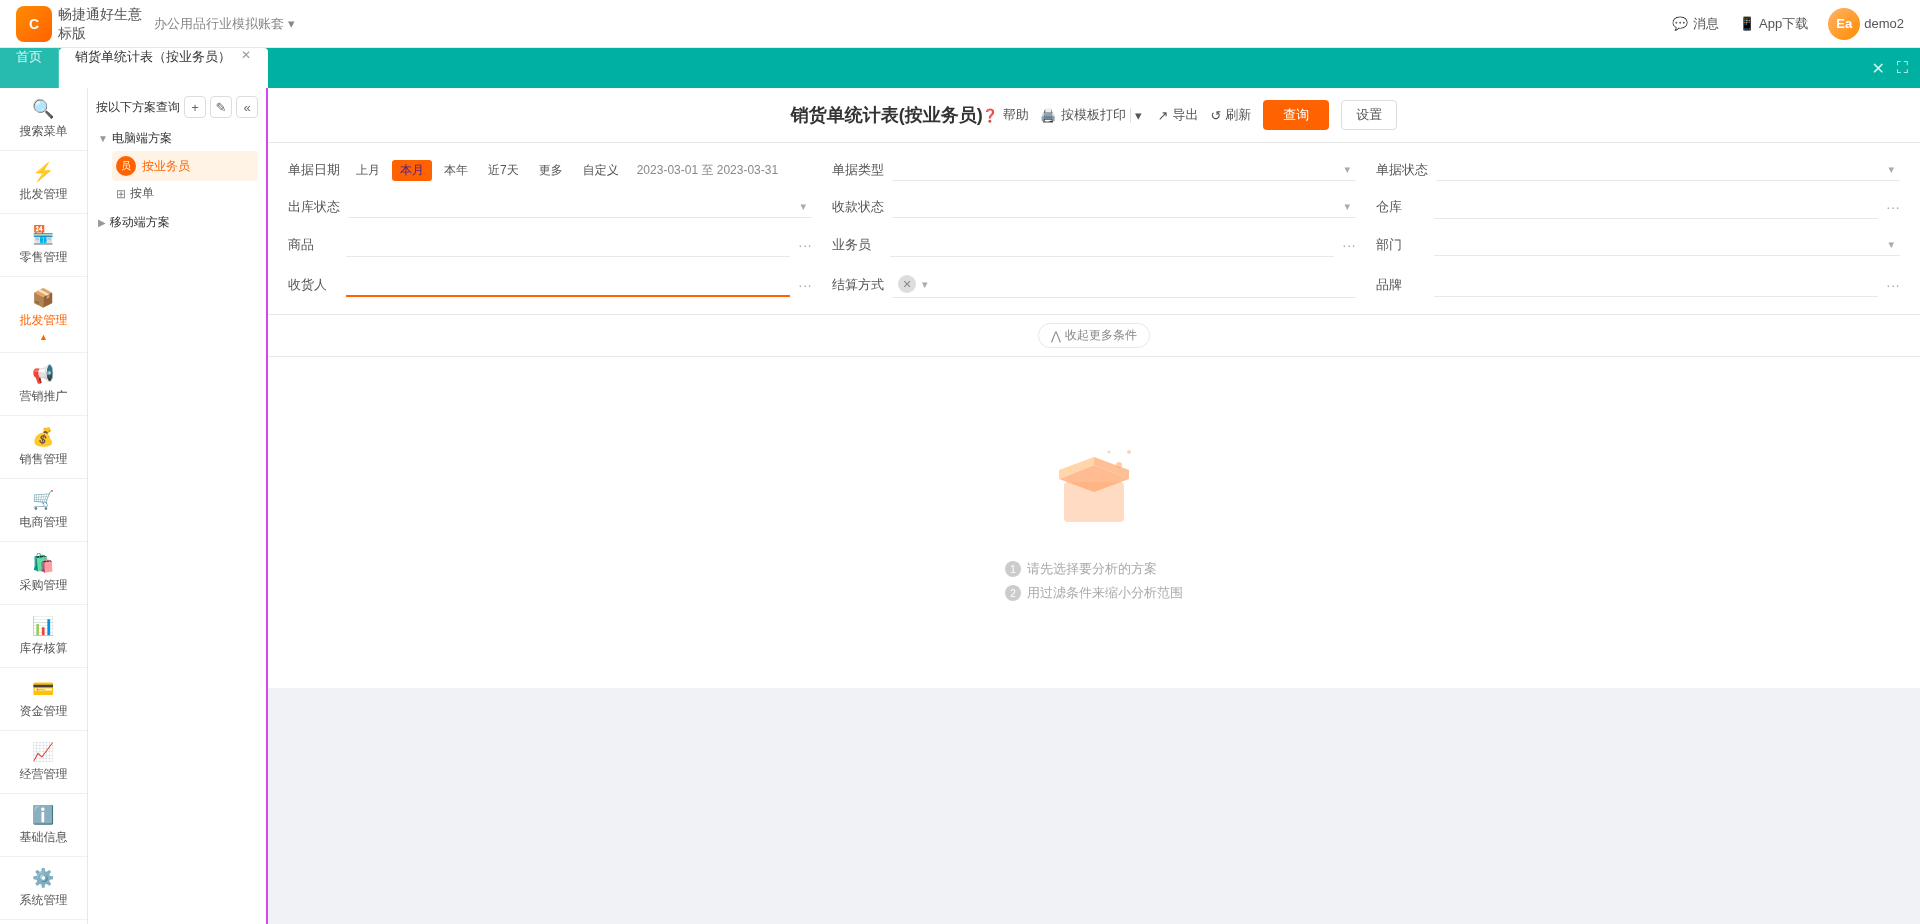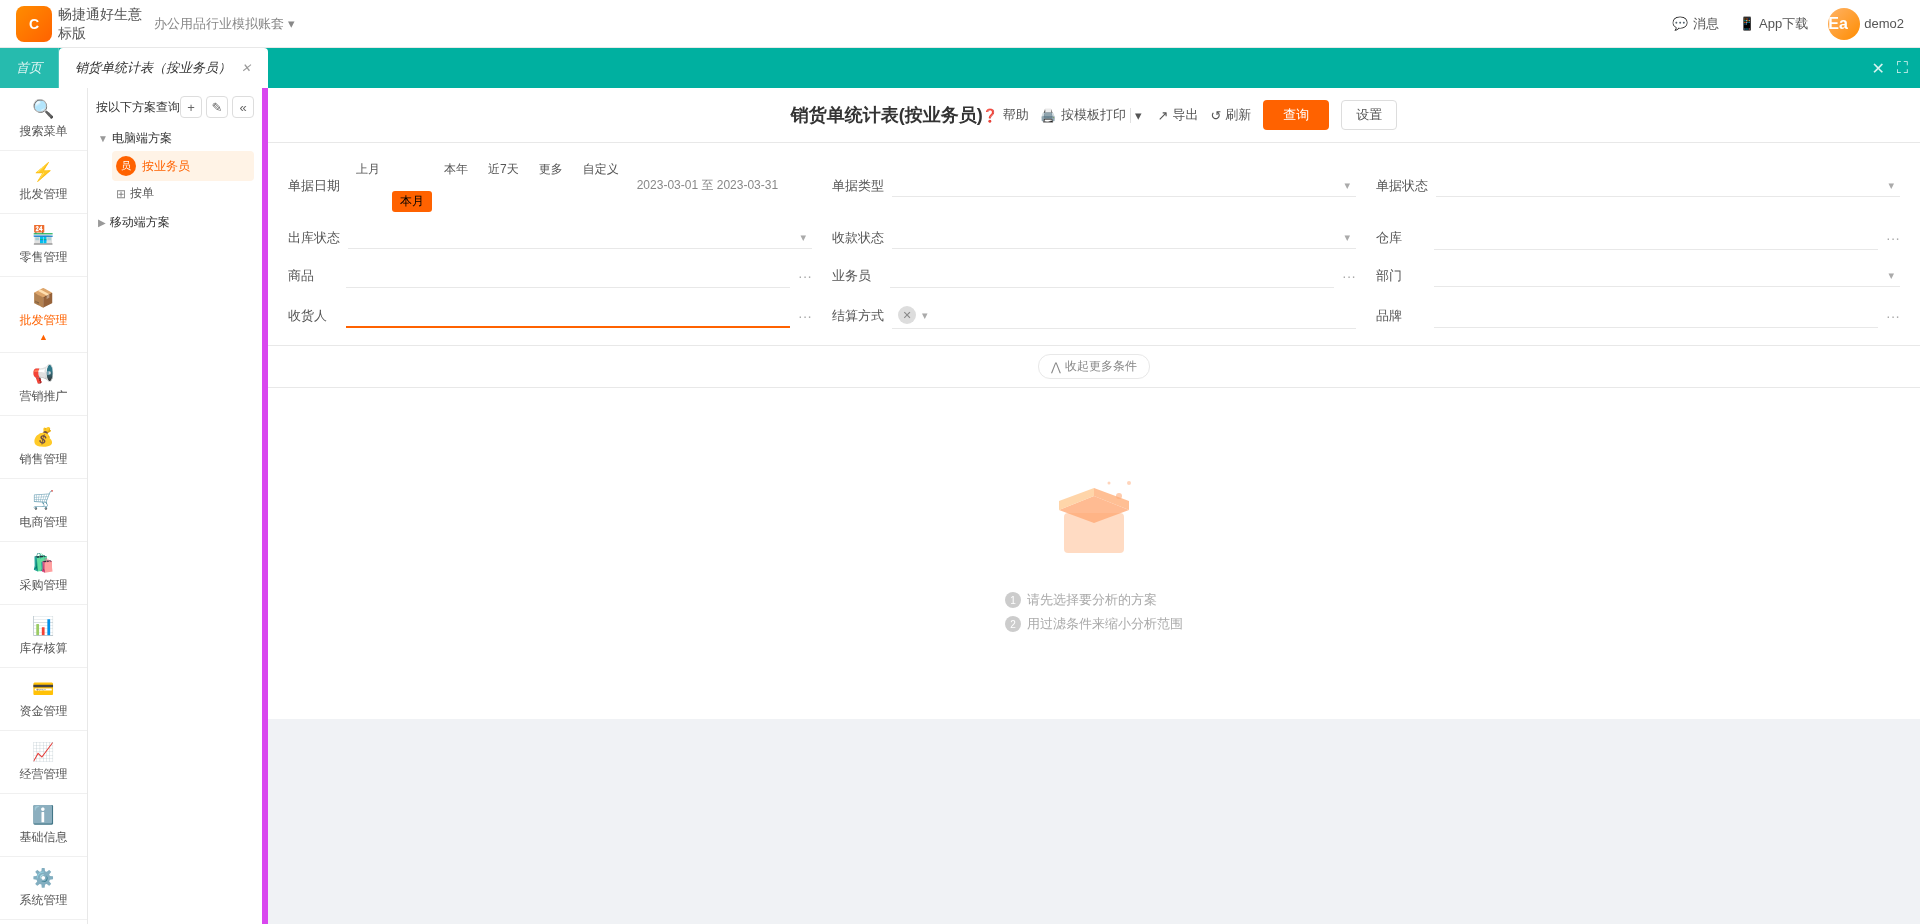--- a/index.html
+++ b/index.html
@@ -26,40 +26,39 @@
       display: flex; align-items: center; justify-content: center;
       color: white; font-weight: bold; font-size: 14px;
     }
     .logo-text { font-size: 14px; color: #555; line-height: 1.3; }
     .breadcrumb-area { display: flex; align-items: center; gap: 4px; color: #888; font-size: 13px; }
     .top-header-right { display: flex; align-items: center; gap: 20px; }
     .header-action { display: flex; align-items: center; gap: 4px; color: #555; cursor: pointer; font-size: 13px; }
     .user-avatar {
       width: 32px; height: 32px; border-radius: 50%;
       background: linear-gradient(135deg, #ffb366, #ff8c00);
-      display: flex; align-items: center; justify-content: flex-start;
-      color: white; font-size: 16px; font-weight: bold;
+      display: flex; align-items: center; justify-content: center;
+      color: white; font-size: 13px; font-weight: bold;
     }
 
     
     .tab-bar {
       background: #00b0a0;
       height: 40px;
       display: flex;
       align-items: stretch;
       flex-shrink: 0;
     }
     .tab-item {
-      display: flex; align-items: center; gap: 6px;
+      display: flex; align-items: flex-start; gap: 6px;
       padding: 0 16px;
       color: rgba(255,255,255,0.85);
       cursor: pointer;
       font-size: 13px;
       border-right: 1px solid rgba(255,255,255,0.2);
-      font-style: italic;
     }
     .tab-item.active {
       background: #fff;
       color: #333;
       border-radius: 4px 4px 0 0;
     }
     .tab-item.home { background: rgba(255,255,255,0.15); }
     .tab-close { font-size: 12px; color: #999; cursor: pointer; margin-left: 4px; }
     .tab-bar-right { margin-left: auto; display: flex; align-items: center; padding: 0 12px; gap: 12px; }
     .tab-bar-icon { color: rgba(255,255,255,0.85); cursor: pointer; font-size: 16px; }
@@ -95,21 +94,21 @@
     .content-area {
       flex: 1;
       display: flex;
       overflow: hidden;
     }
 
     
     .scheme-panel {
       width: 180px;
       background: #fff;
-      border-right: 6px solid #d946ef;
+      border-right: 2px solid #d946ef;
       flex-shrink: 0;
       padding: 8px;
       overflow-y: auto;
     }
     .scheme-panel-header {
       display: flex; align-items: center; justify-content: space-between;
       margin-bottom: 8px;
       font-size: 12px; color: #555;
     }
     .scheme-panel-title { font-weight: 500; color: #333; }
@@ -251,22 +250,21 @@
     .date-tabs { display: flex; gap: 4px; }
     .date-tab {
       padding: 2px 8px;
       border-radius: 3px;
       cursor: pointer;
       font-size: 12px;
       color: #555;
     }
     .date-tab.active {
       background: #ff6200;
-      color: #000000;
-      margin-top: 32px;
+      color: #4c1d95;
     }
     .date-range { font-size: 12px; color: #888; margin-left: 4px; }
     .filter-ellipsis { color: #aaa; cursor: pointer; font-size: 14px; }
     .filter-clear-btn {
       width: 18px; height: 18px;
       border-radius: 50%;
       background: #ddd;
       color: #888;
       display: flex; align-items: center; justify-content: center;
       font-size: 11px; cursor: pointer;

